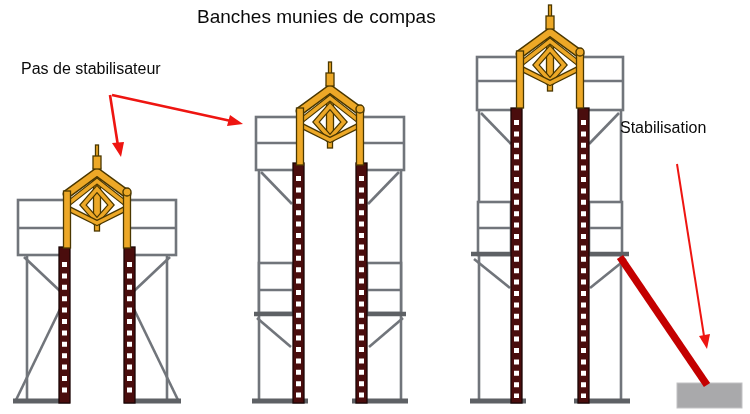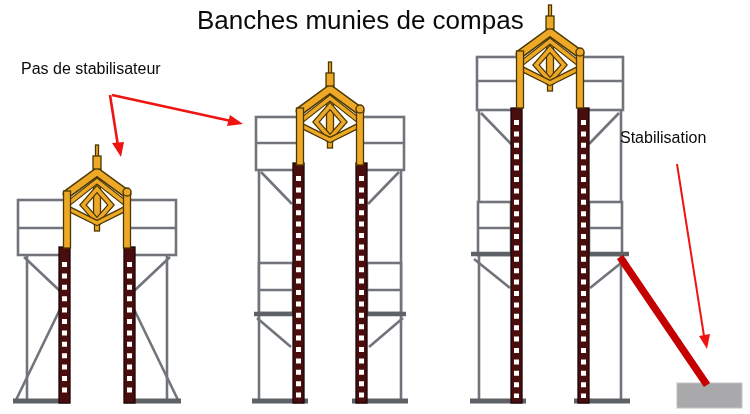--- a/index.html
+++ b/index.html
@@ -6,23 +6,23 @@
   #canvas{
     position:relative;width:750px;height:414px;overflow:hidden;
     background:var(--background,#fff);
     font-family:"Liberation Sans", sans-serif;
   }
   #canvas svg{position:absolute;left:0;top:0;}
   .lbl{
     position:absolute;color:var(--text-black,#0a0a0a);
     font-size:16px;line-height:1.15;white-space:nowrap;
   }
-  .title{left:197px;top:6px;font-size:26px;}
+  .title{left:197px;top:6px;font-size:19px;}
   .no-stab{left:21px;top:60px;}
-  .stab{left:620px;top:129px;}
+  .stab{left:620px;top:119px;}
 
   
   .framefill{fill:#ffffff;stroke:var(--frame-gray,#71757B);stroke-width:2.6;}
   .frame{stroke:var(--frame-gray,#71757B);stroke-width:2.6;fill:none;}
   .basebar{stroke:var(--bar-gray,#5E6165);stroke-width:5;fill:none;}
   .midbar{stroke:var(--bar-gray,#5E6165);stroke-width:4.5;fill:none;}
   .rail{fill:var(--rail-maroon,#4A0D0D);stroke:#1B0505;stroke-width:1.3;}
   .dots{stroke:#ffffff;stroke-width:5;stroke-dasharray:5 6.4;fill:none;}
 
   

